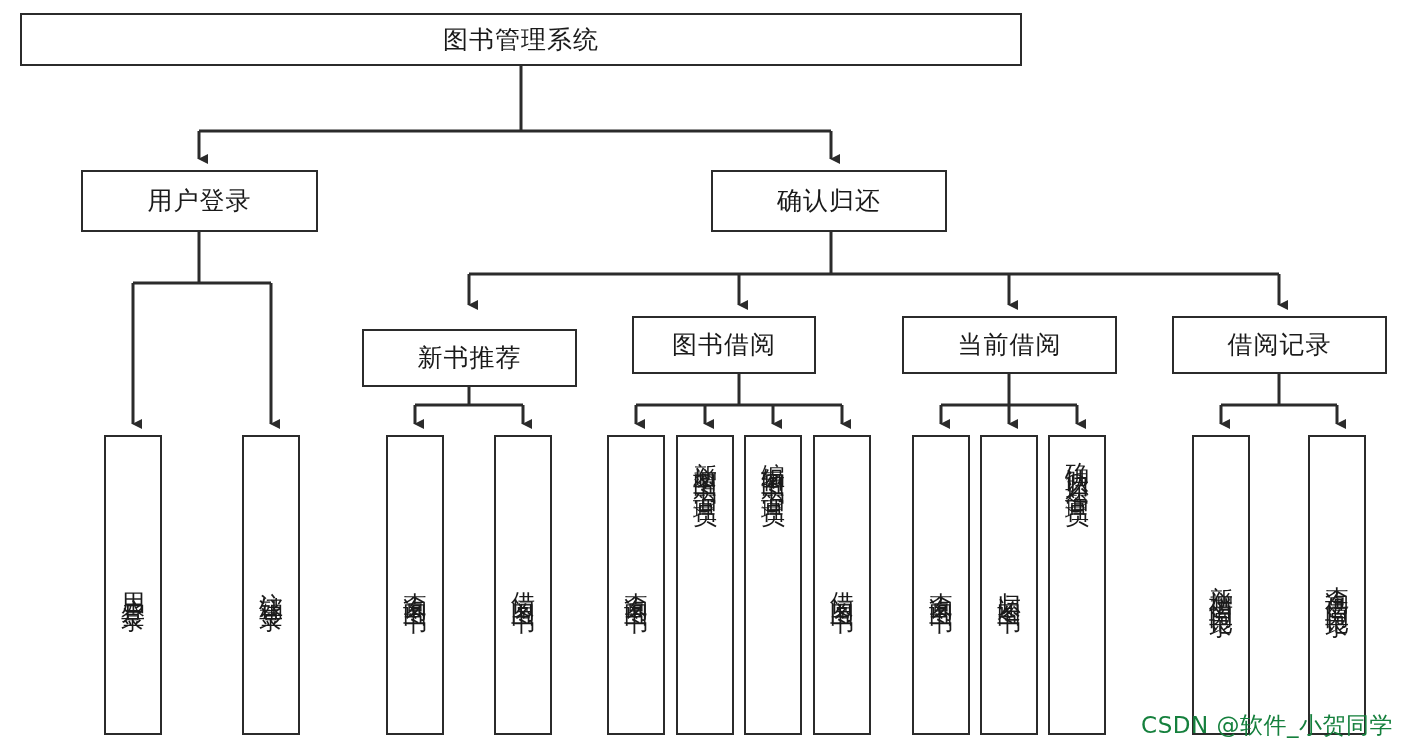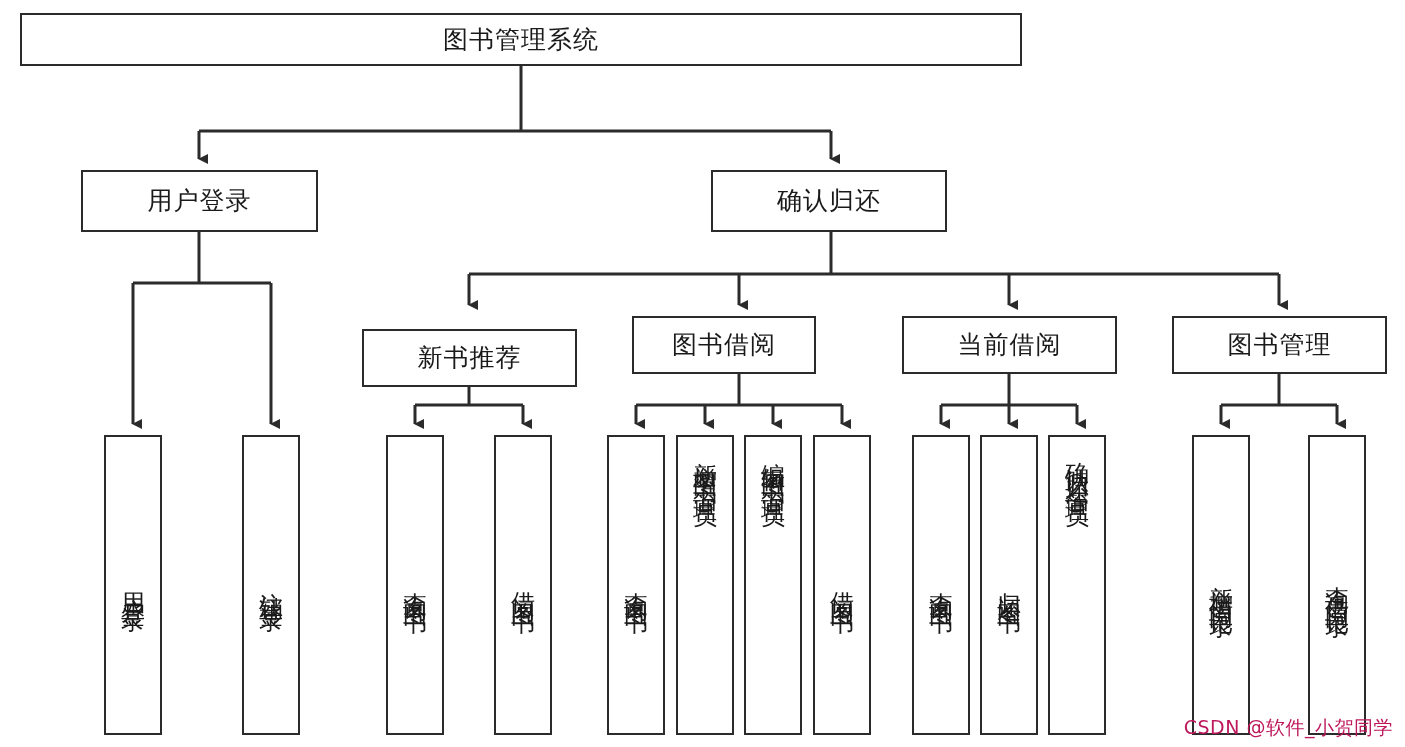--- a/index.html
+++ b/index.html
@@ -66,22 +66,22 @@
   }
   .leaf-inner.topalign {
     align-items: flex-start;
     padding-top: 6px;
     box-sizing: border-box;
   }
   .watermark {
     position: absolute;
     right: 12px;
     bottom: 6px;
-    font-size: 19px;
-    color: #be185d;
+    font-size: 23px;
+    color: #15803d;
     letter-spacing: 0.5px;
     white-space: nowrap;
     font-family: "DejaVu Sans", "Liberation Sans", sans-serif;
   }
 </style>
 </head>
 <body>
 
 <div id="canvas">
 
@@ -149,21 +149,21 @@
   <div class="node horiz" style="left:362px; top:316px; width:215px; height:58px;margin-top:13px;">
     <span>新书推荐</span>
   </div>
   <div class="node horiz" style="left:632px; top:316px; width:184px; height:58px;text-align:right;">
     <span>图书借阅</span>
   </div>
   <div class="node horiz" style="left:902px; top:316px; width:215px; height:58px;">
     <span>当前借阅</span>
   </div>
   <div class="node horiz" style="left:1172px; top:316px; width:215px; height:58px;">
-    <span>图书管理</span>
+    <span>借阅记录</span>
   </div>
 
   <div class="node leaf" style="left:104px; top:435px; width:58px; height:300px;">
     <span class="leaf-inner">
         <span class="vtext">用户登录</span>
       </span>
   </div>
   <div class="node leaf" style="left:242px; top:435px; width:58px; height:300px;">
     <span class="leaf-inner">
         <span class="vtext">注销登录</span>

